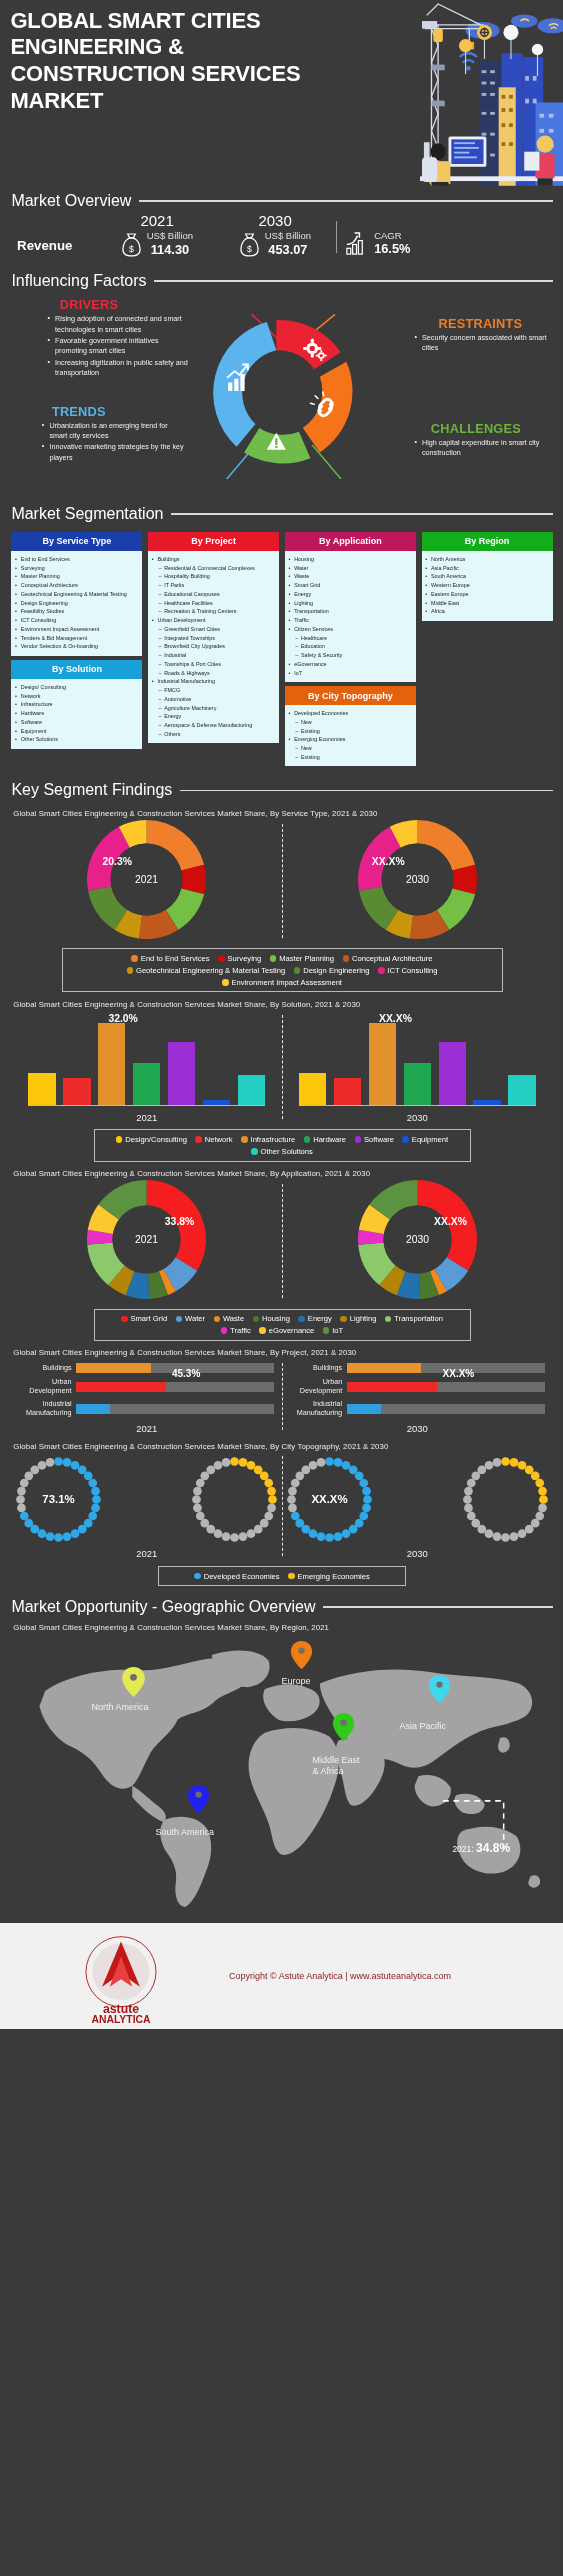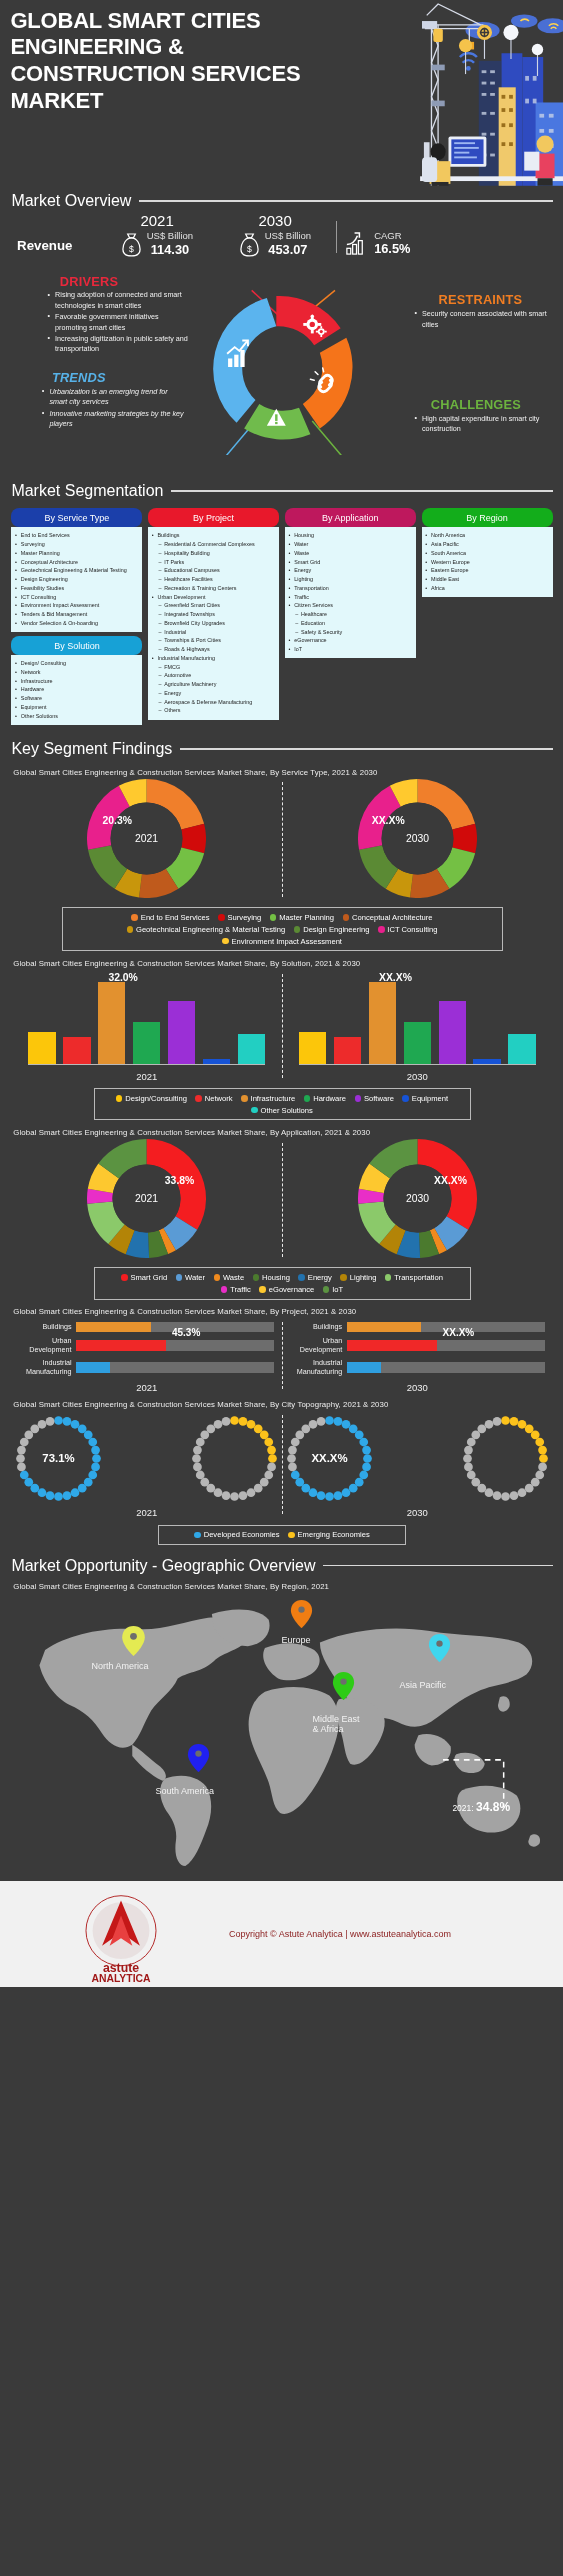--- a/index.html
+++ b/index.html
@@ -46,34 +46,34 @@
   .if-block { position: absolute; width: 180px; }
   .if-title { font-size: 12.8px; font-weight: bold; letter-spacing: 0.2px; }
   .if-list { list-style: none; margin-top: 1.9px; margin-left: 38px; }
   .if-list li {
     font-size: 7.2px; line-height: 1.45; color: #f2f2f2;
     padding-left: 7.6px; position: relative; margin-bottom: 0.9px;
   }
   .if-list li:before { content: "\2022"; position: absolute; left: 0; top: -0.9px; }
   .drivers { left: 9.5px; top: 7.6px; }
   .drivers .if-title { color: #e8283c; text-align: center; padding-right: 21px; }
-  .trends { left: 3.8px; top: 104px; font-style: italic; }
+  .trends { left: 3.8px; top: 114px; }
   .trends .if-title { color: #57b2e8; text-align: center; padding-right: 30px; }
   .restraints { right: 7.6px; top: 26.5px; text-align: left; }
   .restraints .if-title { color: #f07d22; text-align: center; padding-left: 28px;}
   .challenges { right: 7.6px; top: 131px; }
   .challenges .if-title { color: #6cb33f; text-align: center; padding-left: 19px; }
 
   
   .segwrap { padding: 3.8px 11.4px 9.5px; }
   .seg-cols { display: flex; gap: 5.7px; margin-top: 4.7px; }
   .seg-col { width: 25%; display: flex; flex-direction: column; gap: 3.8px; }
   .seg-hd {
-    color: #fff; font-size: 9px; font-weight: normal; text-align: center;
-    padding: 4.7px 1.9px; border-radius: 8px;
+    color: #fff; font-size: 9px; font-weight: bold; text-align: center;
+    padding: 4.7px 1.9px; border-radius: 1px;
   }
   .seg-body {
     background: #e2f8fb; color: #1d1d1d; padding: 3.8px 3.8px 4.7px 2.8px;
     font-size: 5.4px; line-height: 1.62; flex: 1;
   }
   .seg-body ul { list-style: none; }
   .seg-body li { position: relative; padding-left: 6.6px; }
   .seg-body li:before { content: "\2022"; position: absolute; left: 0.9px; }
   .seg-body li.sub { padding-left: 13.3px; }
   .seg-body li.sub:before { content: "\2013"; left: 7.6px; }
@@ -298,20 +298,24 @@
           <rect x="15" y="10" width="4" height="14" fill="none" stroke="#fff" stroke-width="1.3"></rect>
         </svg>
         <div>
           <div class="cagr-lbl">CAGR</div>
           <div class="cagr-val">16.5%</div>
         </div>
       </div>
     </div>
   </div>
 
+  <div class="sec-head">
+    <span class="txt">Influencing Factors</span>
+    <span class="rule"></span>
+  </div>
   <div class="influ">
 
     <svg class="wheel" width="171" height="176" viewBox="0 0 180 186">
 
       <g stroke-width="1.6" fill="none">
         <path d="M88 14 L58 -14" stroke="#e8283c" transform="translate(0,26)"></path>
         <path d="M112 14 L146 -14" stroke="#f07d22" transform="translate(0,26)"></path>
         <path d="M62 150 L30 188" stroke="#57b2e8"></path>
         <path d="M122 150 L154 188" stroke="#6cb33f"></path>
       </g>
@@ -485,20 +489,33 @@
                 <li>Energy</li>
                 <li>Lighting</li>
                 <li>Transportation</li>
                 <li>Traffic</li>
                 <li>Citizen Services</li>
                 <li class="sub">Healthcare</li>
                 <li class="sub">Education</li>
                 <li class="sub">Safety &amp; Security</li>
                 <li>eGovernance</li>
                 <li>IoT</li>
+              </ul>
+            </div>
+          </div>
+          <div>
+            <div class="seg-hd" style="background: rgb(226, 98, 14);">By City Topography</div>
+            <div class="seg-body">
+              <ul>
+                <li>Developed Economies</li>
+                <li class="sub">New</li>
+                <li class="sub">Existing</li>
+                <li>Emerging Economies</li>
+                <li class="sub">New</li>
+                <li class="sub">Existing</li>
               </ul>
             </div>
           </div>
         </div>
         <div class="seg-col">
           <div>
             <div class="seg-hd" style="background: rgb(19, 173, 27);">By Region</div>
             <div class="seg-body">
               <ul>
                 <li>North America</li>

